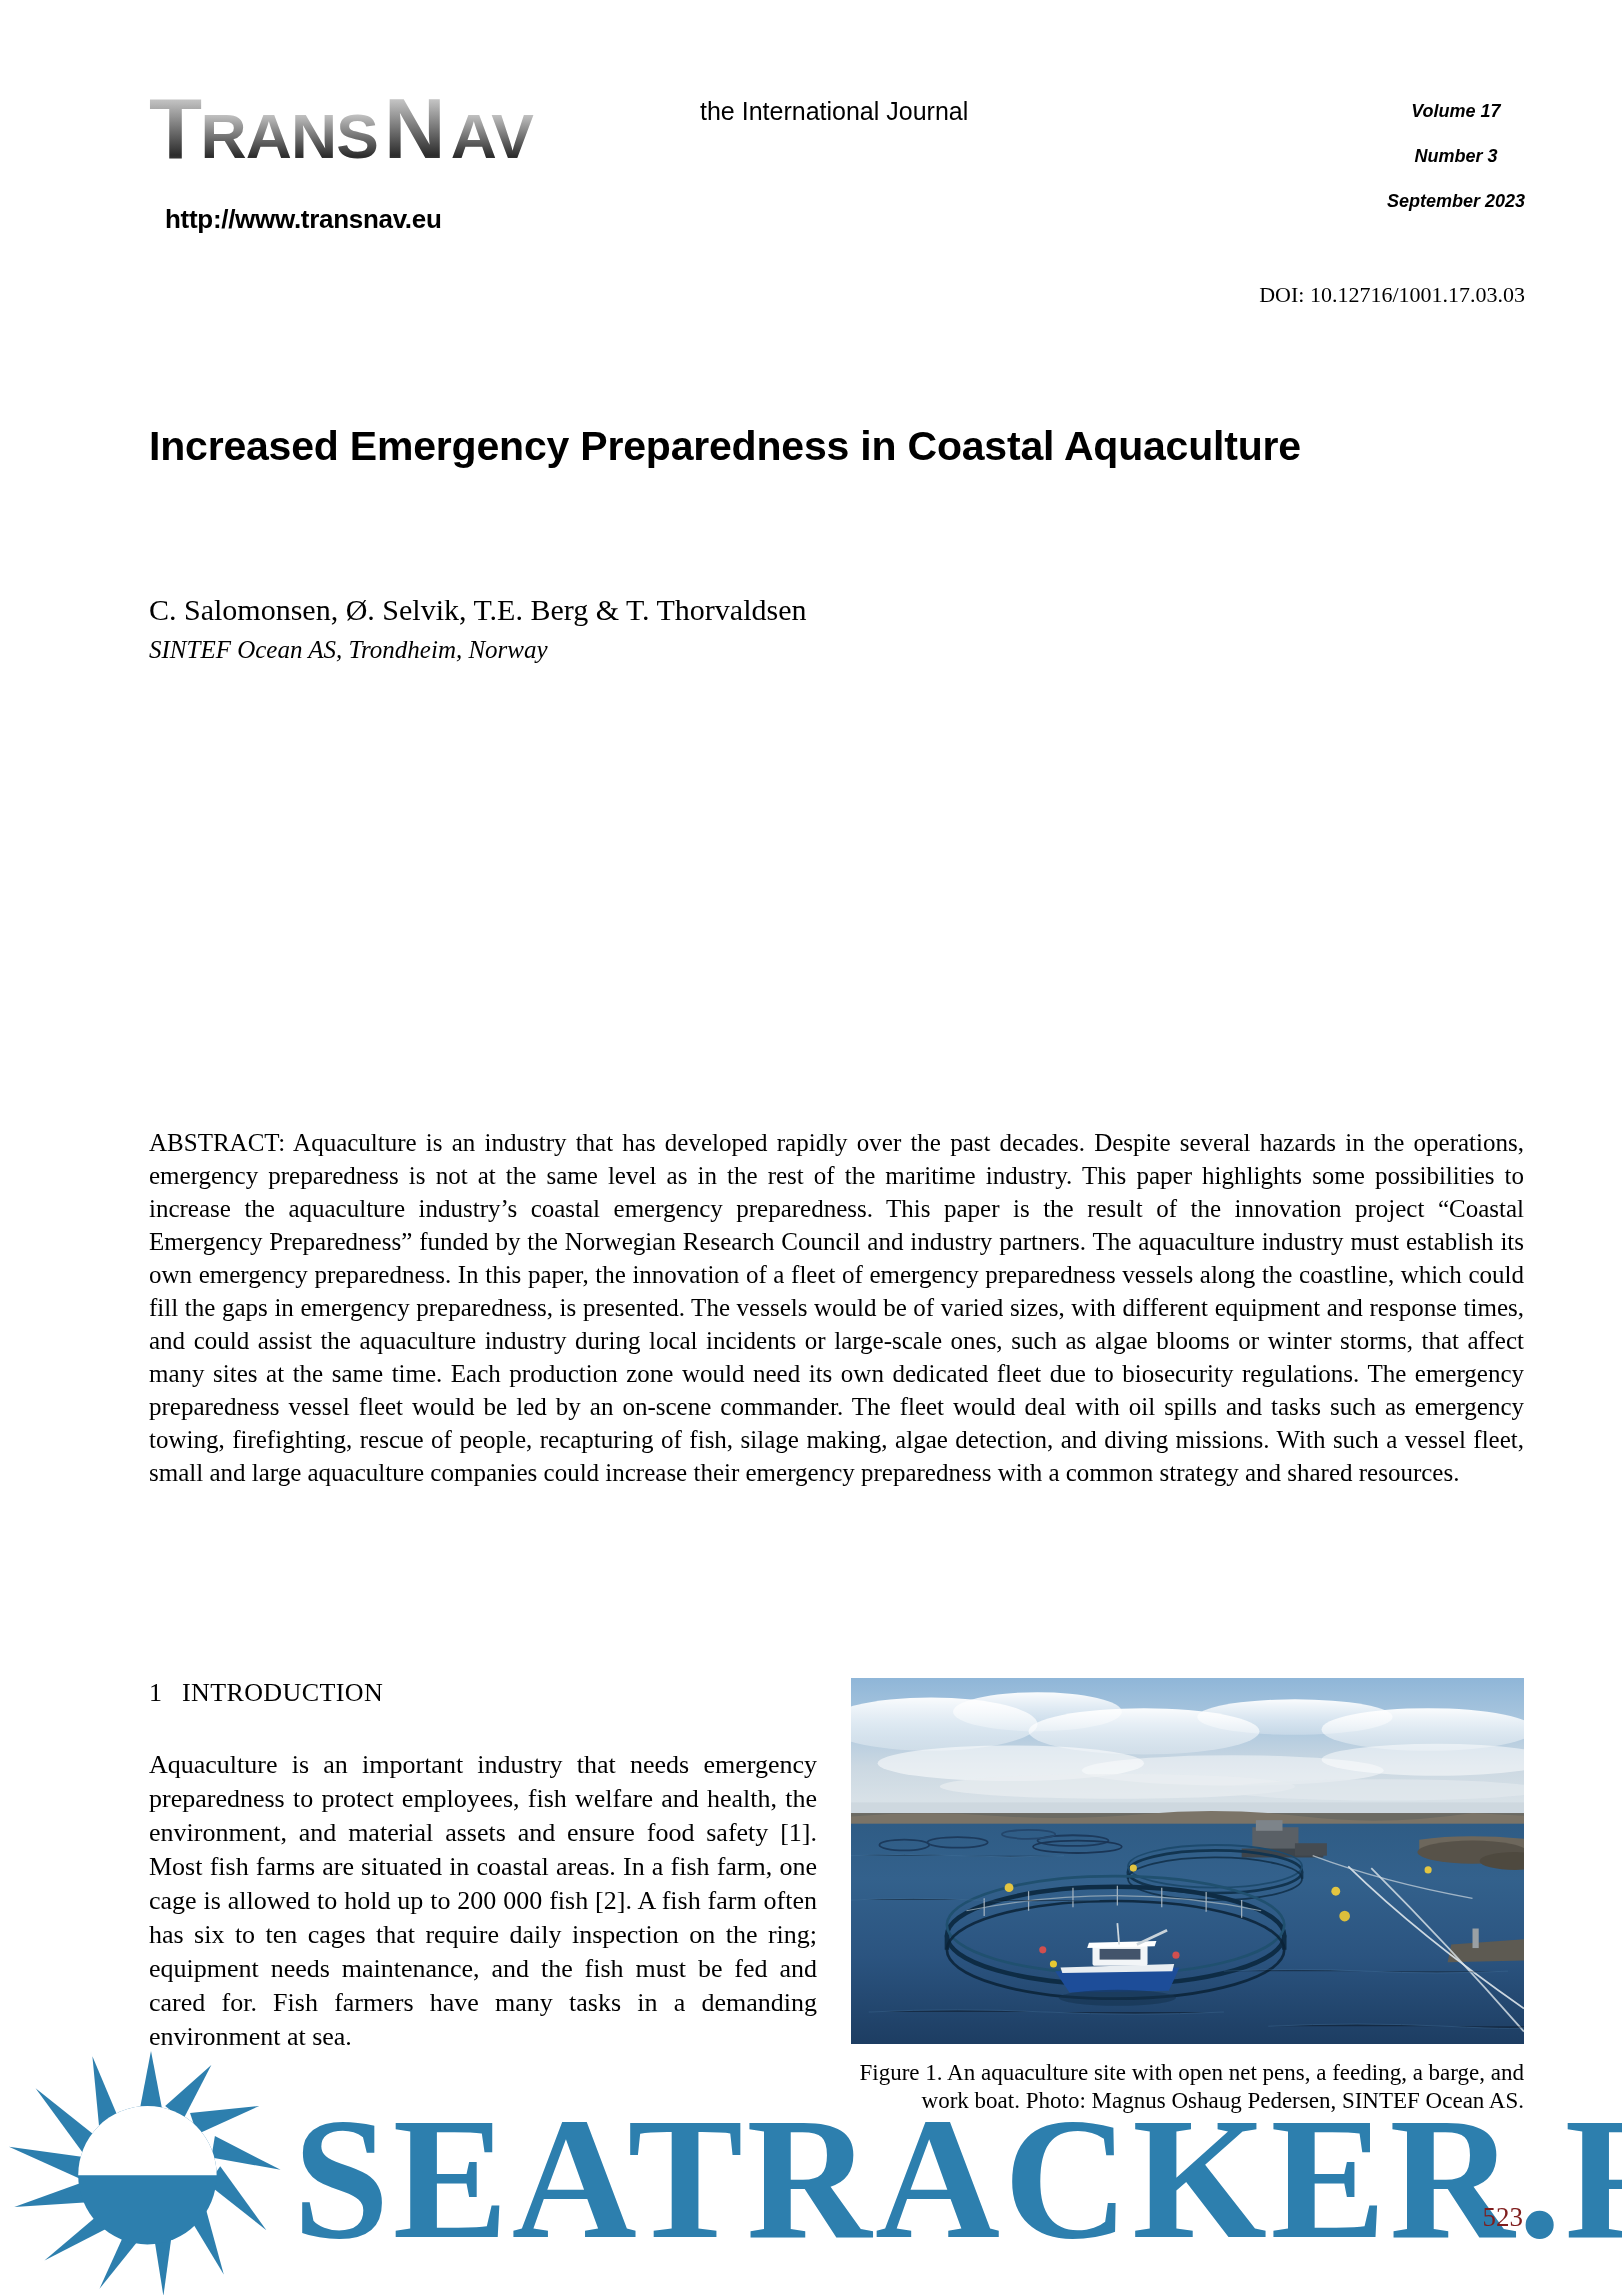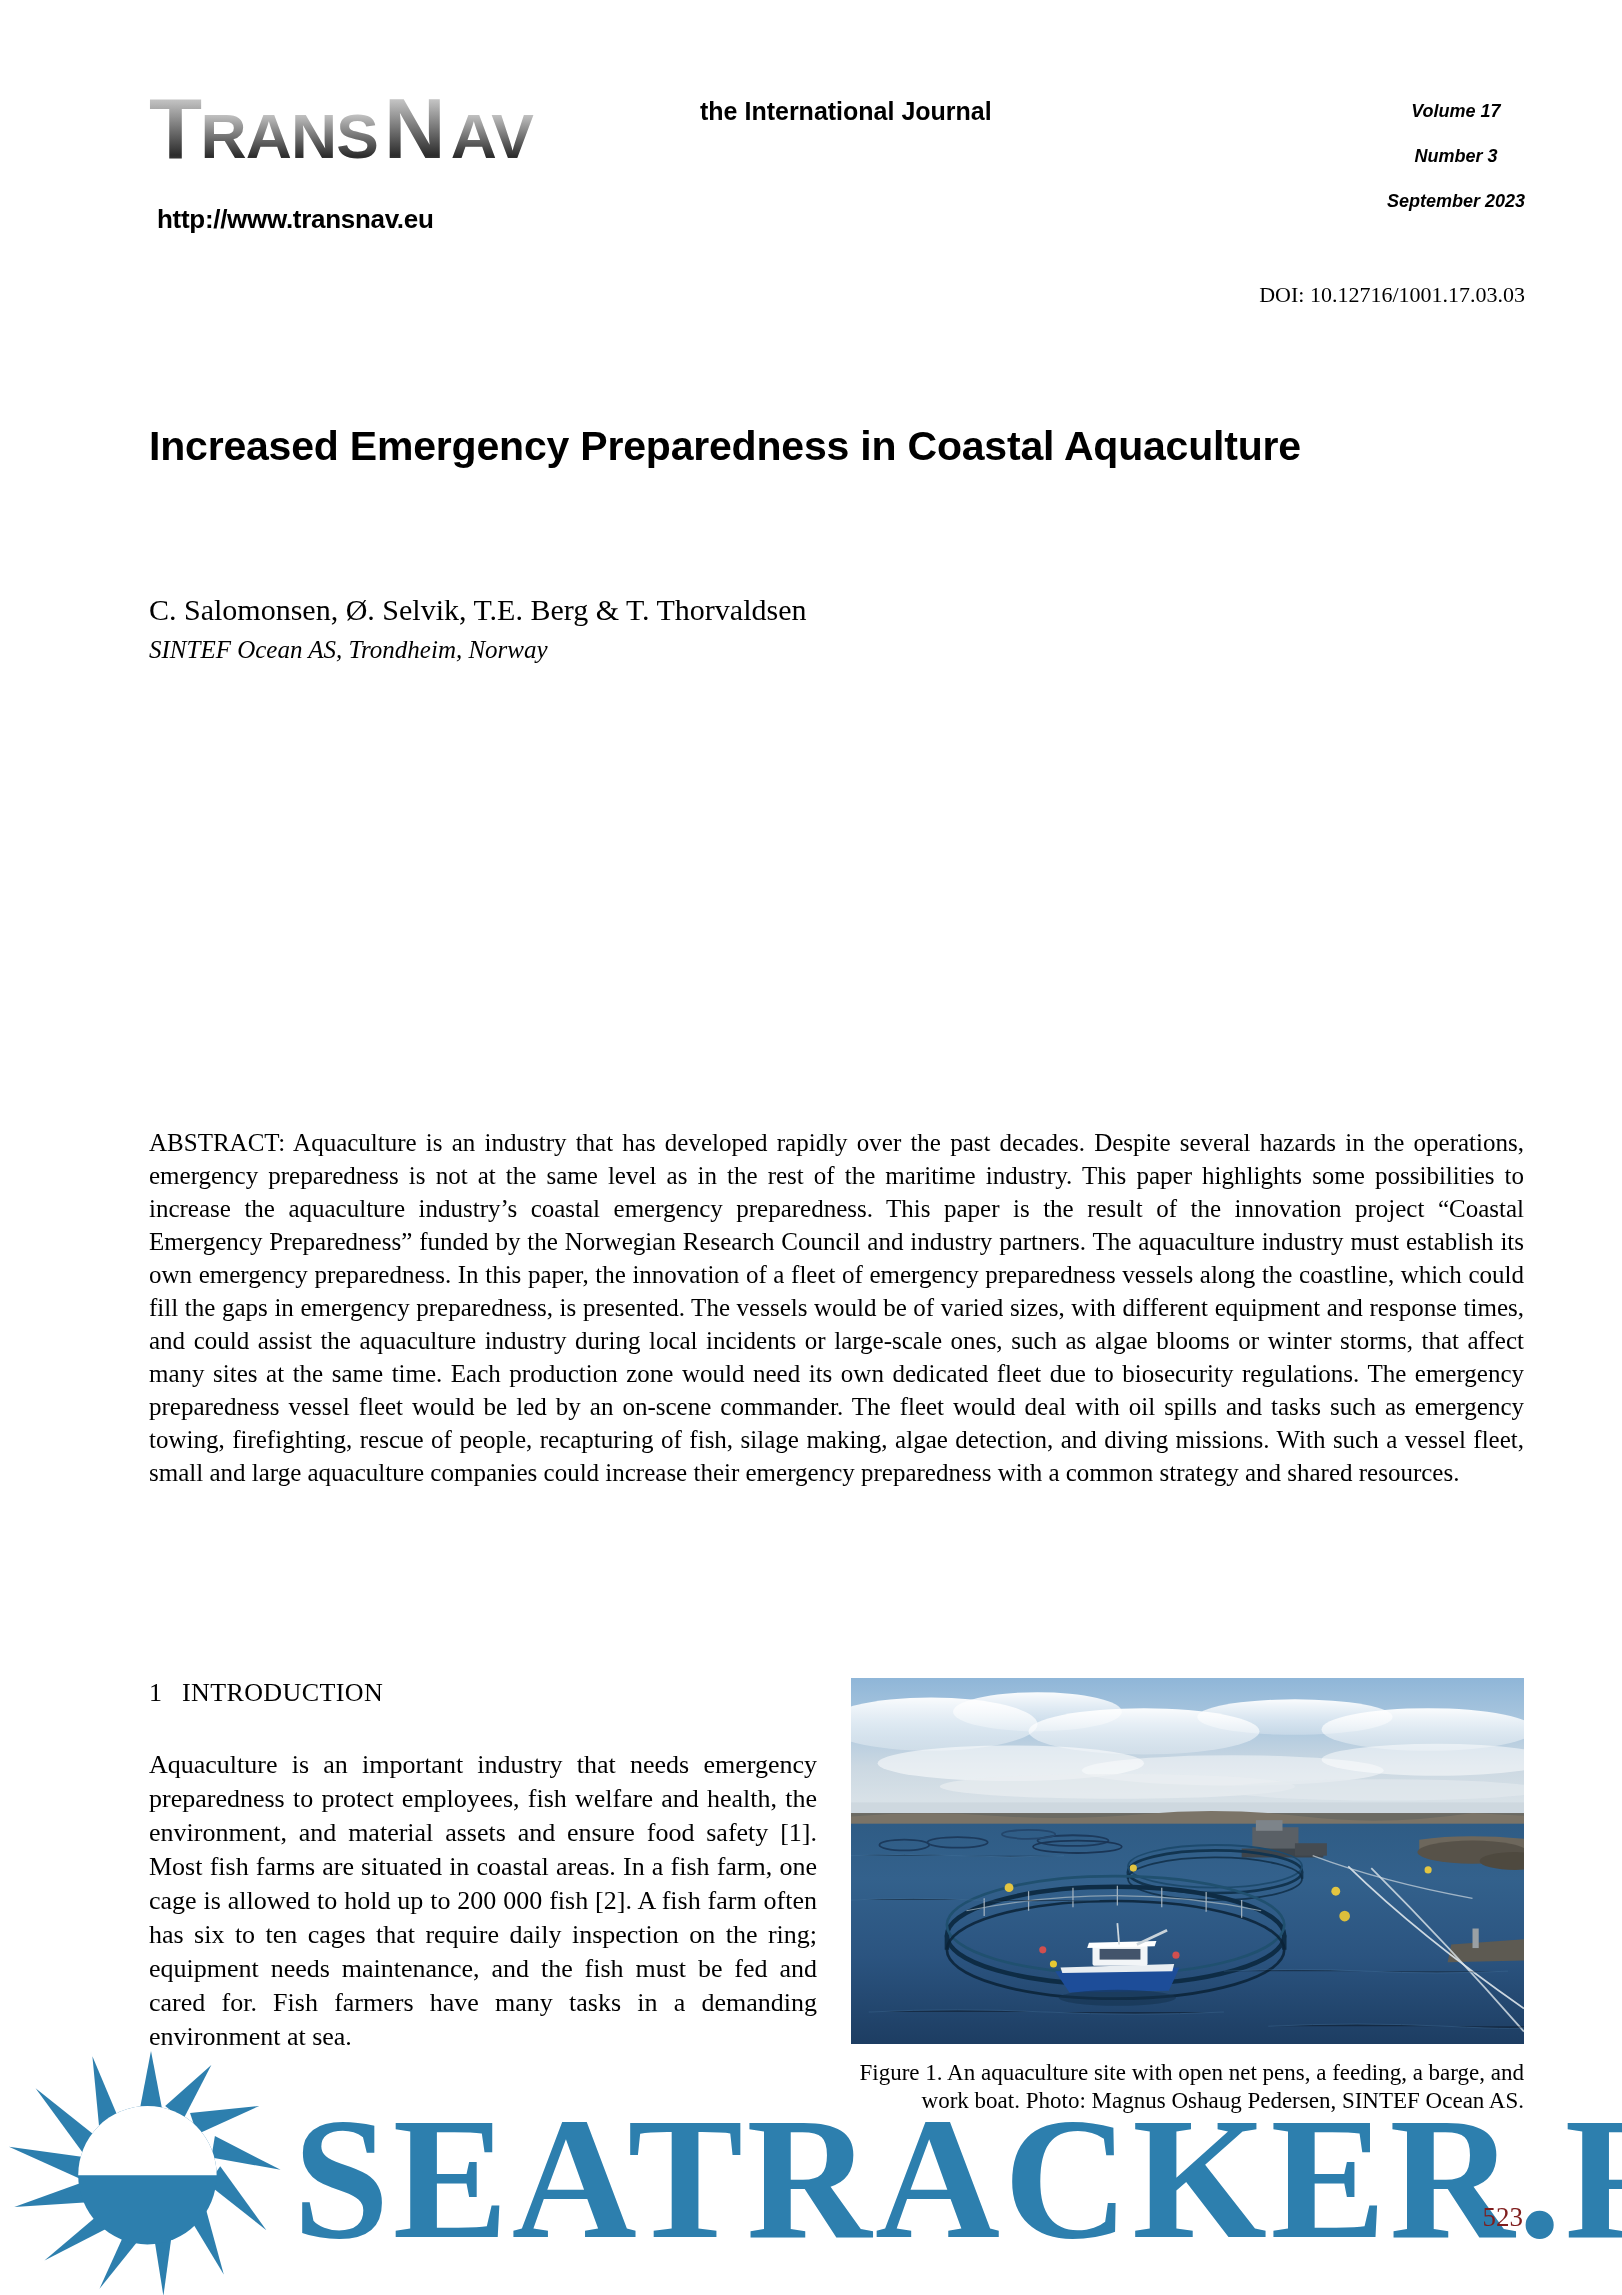--- a/index.html
+++ b/index.html
@@ -30,35 +30,35 @@
     top: 0;
     width: 533px;
   }
   .logo-wordmark {
     display: block;
     width: 519px;
     height: 98px;
   }
   .logo-url {
     position: absolute;
-    left: 8px;
+    left: 16px;
     top: 124px;
     font-family: "Liberation Sans", sans-serif;
     font-weight: bold;
     font-size: 26px;
     letter-spacing: -0.3px;
     color: #000;
     white-space: nowrap;
   }
   .journal-lines {
     position: absolute;
     left: 551px;
     top: 9px;
     font-family: "Liberation Sans", sans-serif;
-    font-weight: bold;
+    font-weight: normal;
     font-size: 25px;
     line-height: 45px;
     color: #000;
   }
   .issue-lines {
     position: absolute;
     right: 0;
     top: 9px;
     text-align: center;
     font-family: "Liberation Sans", sans-serif;

